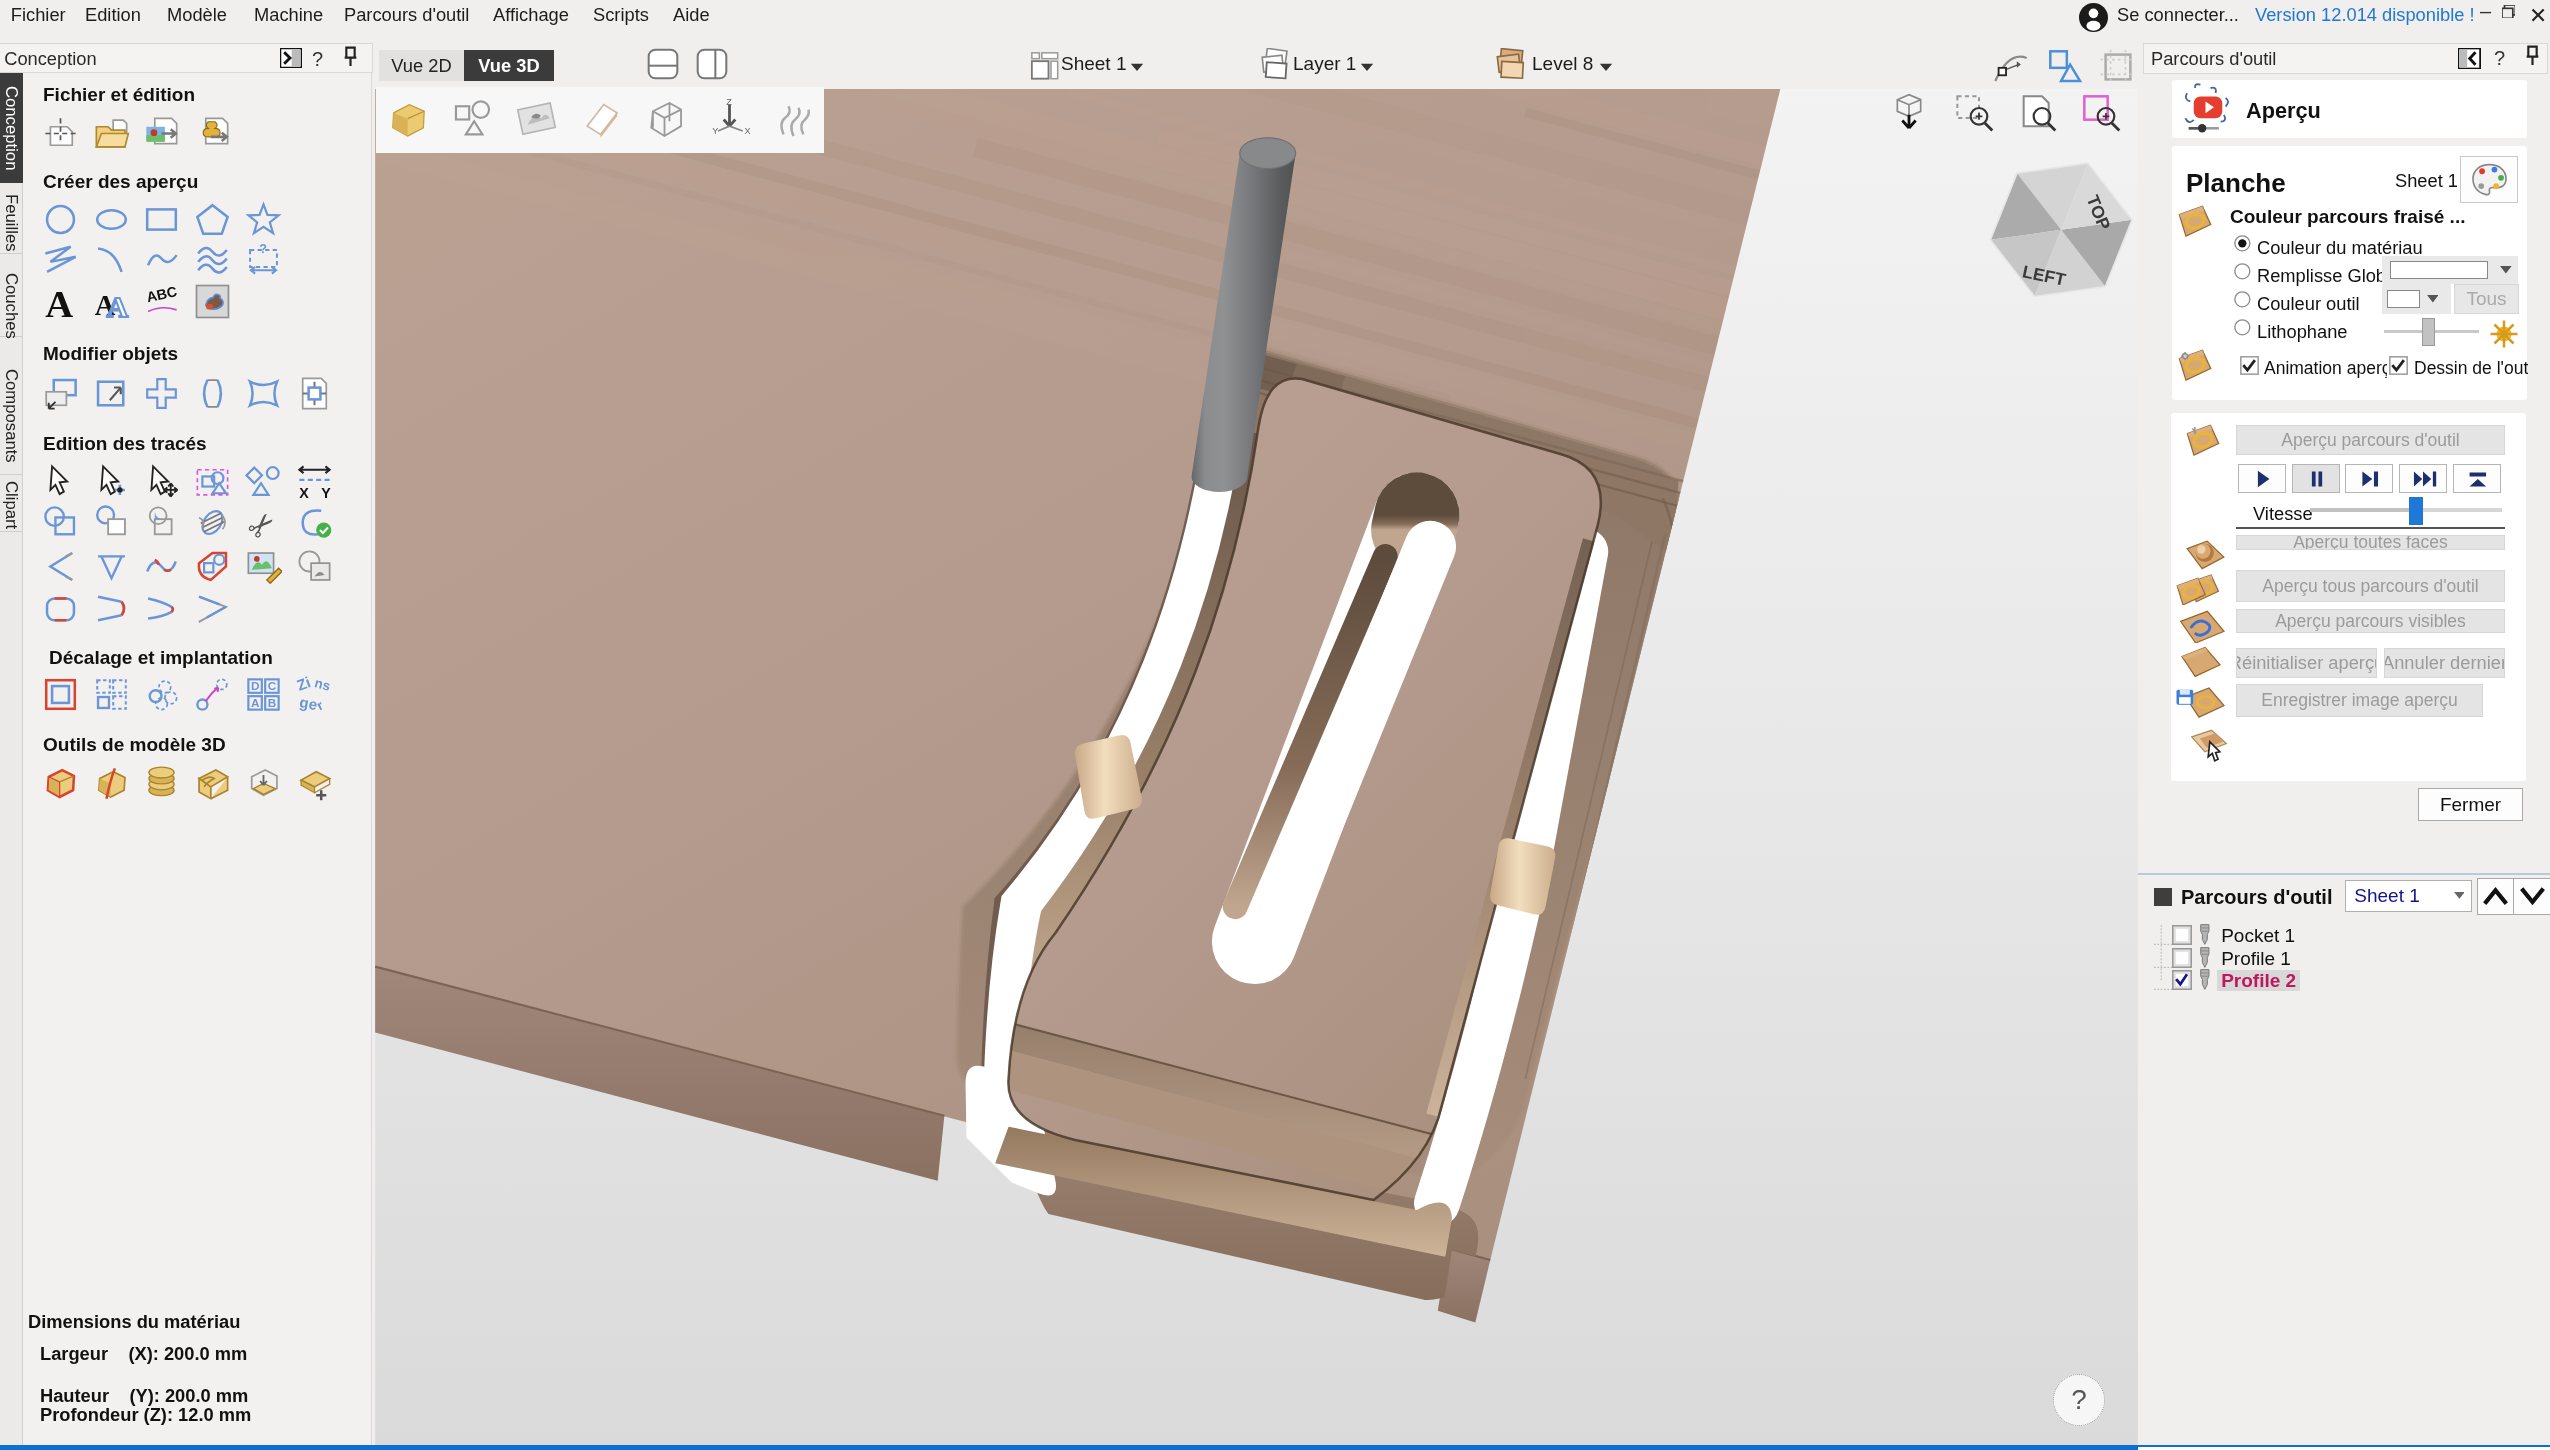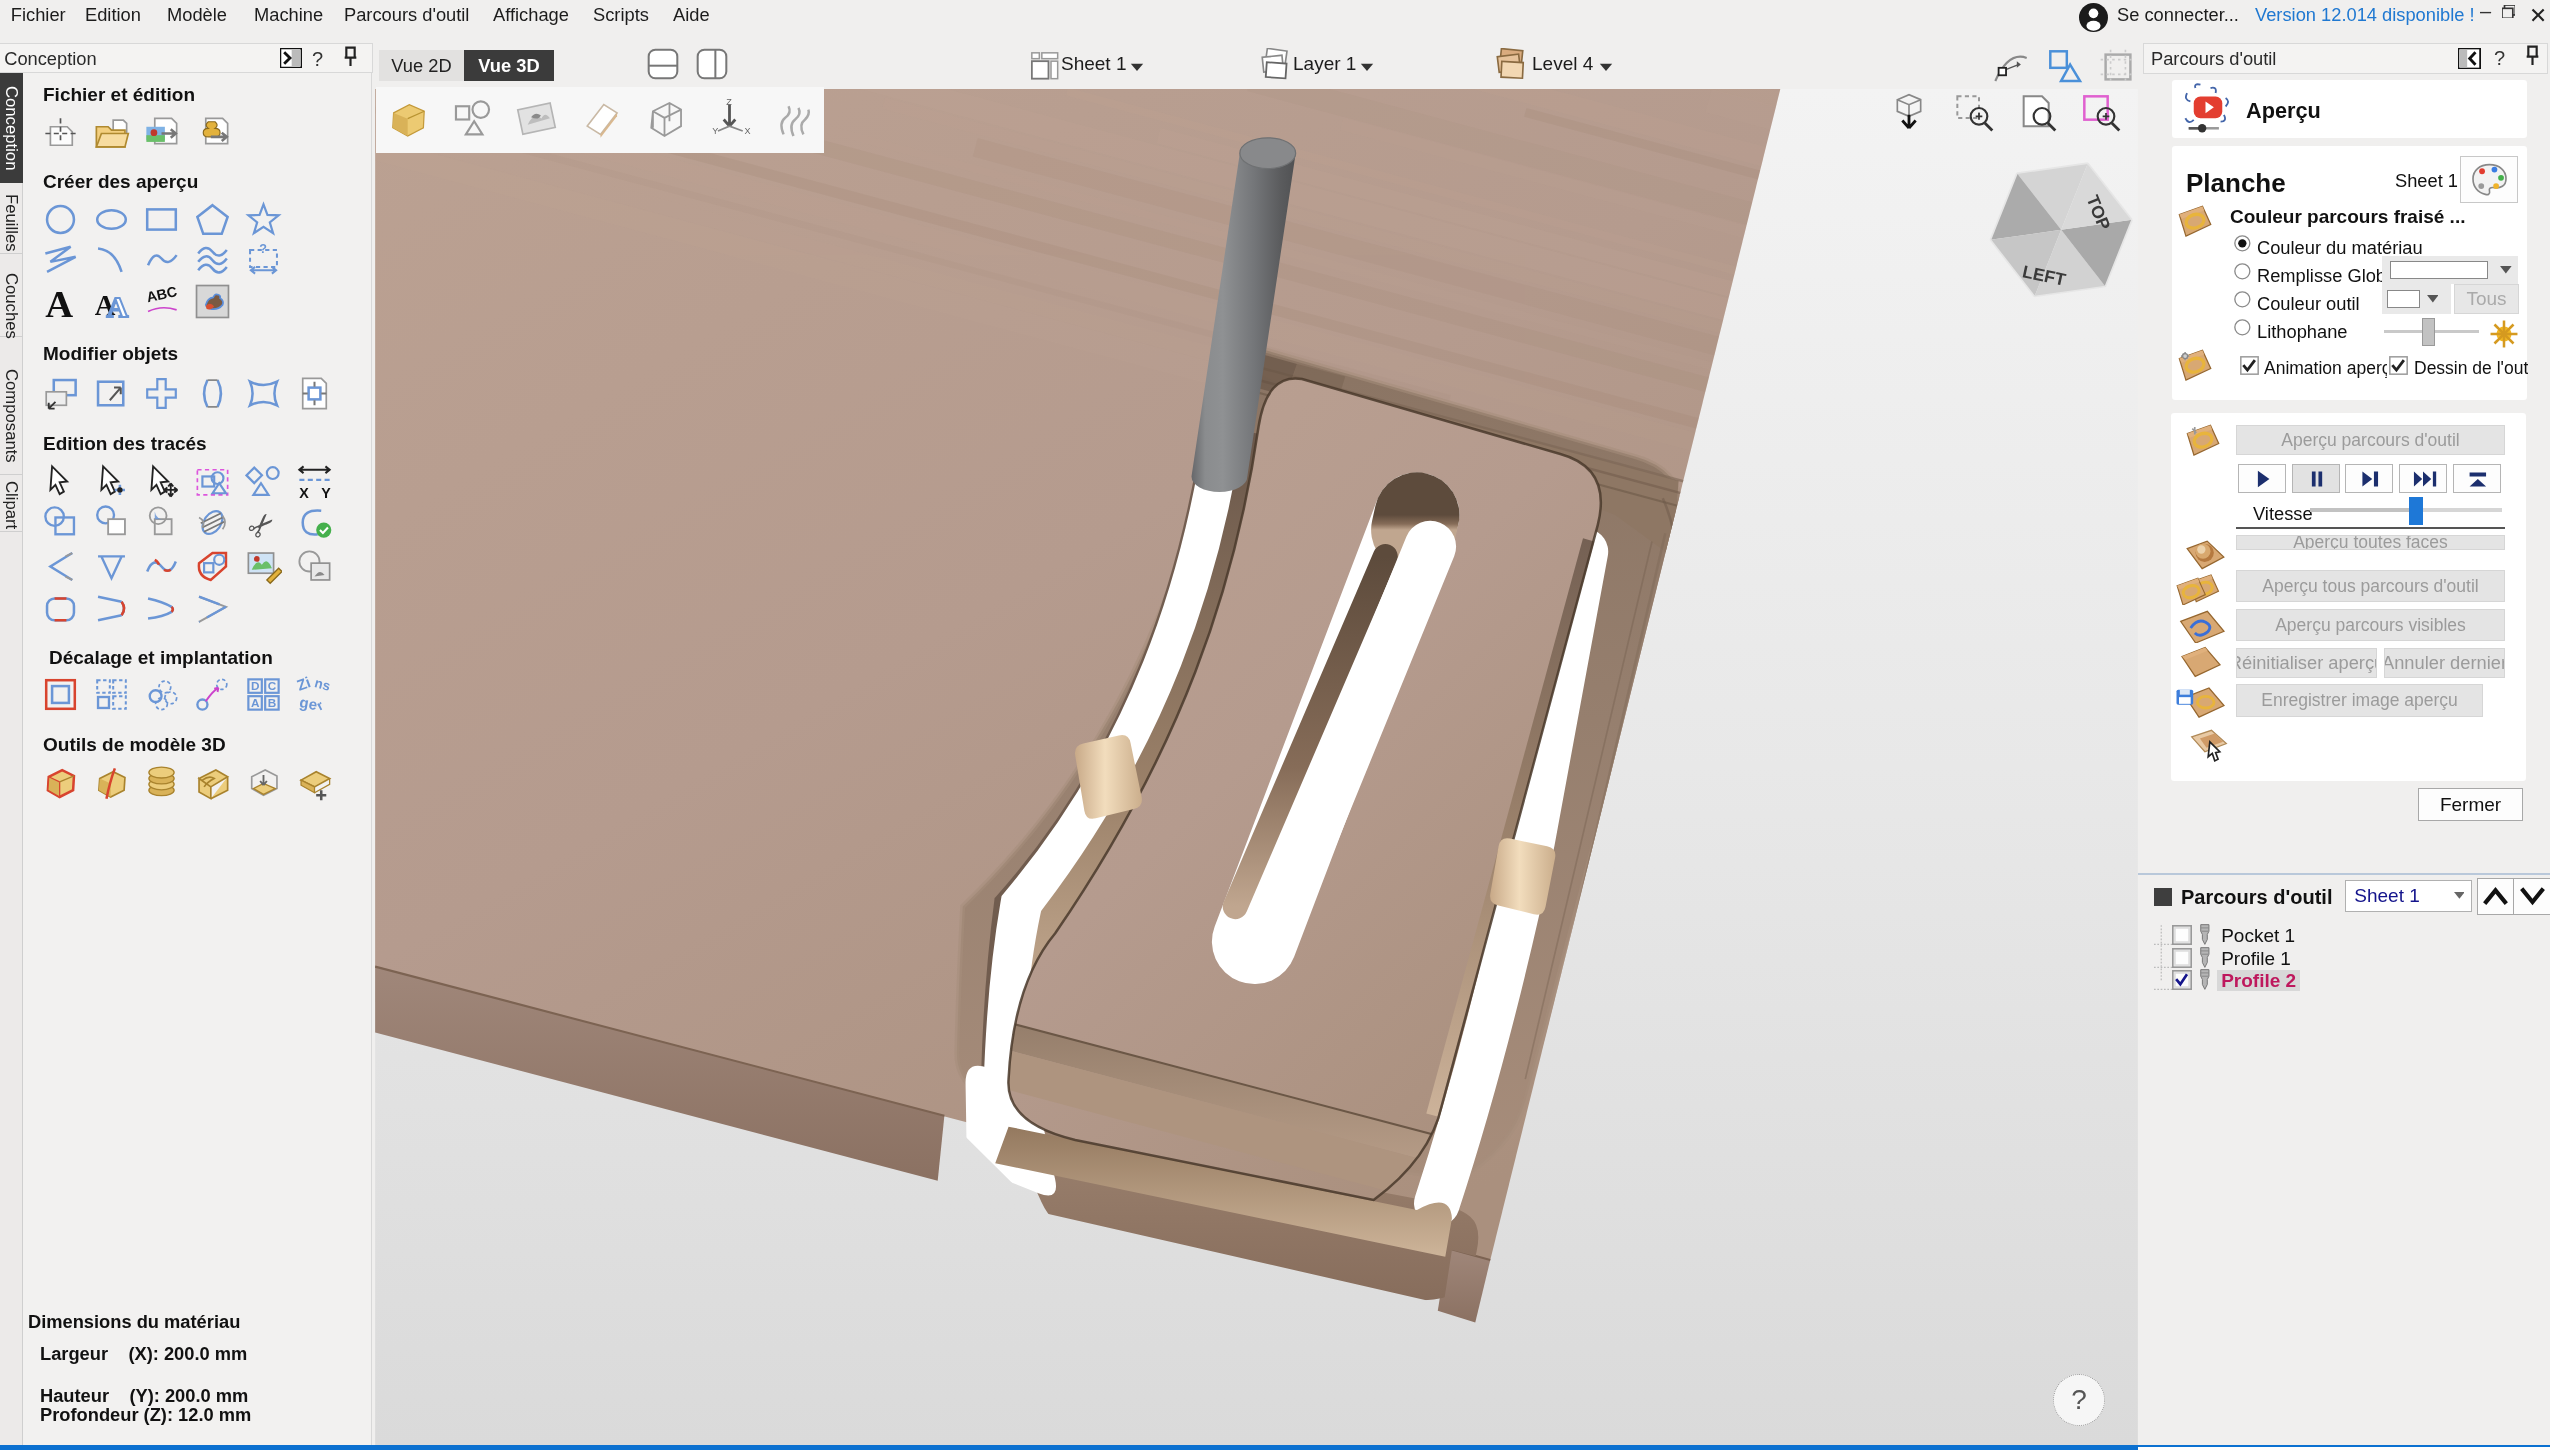--- a/index.html
+++ b/index.html
@@ -357,21 +357,21 @@
     </svg></div>
 <div class="abs " style="left:1293px;top:53px;font-size:19px;color:#1c1c1c">Layer 1</div>
 <div class="abs " style="left:1360px;top:60px;"><svg width="14" height="10" viewBox="0 0 17 12" style="">
       <path d="M1 2 L8.5 11 L16 2 Z" fill="#333"></path>
     </svg></div>
 <div class="abs " style="left:1494px;top:48px;"><svg width="33" height="33" viewBox="0 0 40 40" style="">
       <rect x="8" y="2" width="26" height="19" fill="#d9ab7e" stroke="#8a6a40" stroke-width="2" transform="rotate(6 21 11)"></rect>
       <rect x="5" y="9" width="26" height="19" fill="#e6c29a" stroke="#8a6a40" stroke-width="2" transform="rotate(-7 18 18)"></rect>
       <rect x="9" y="17" width="26" height="19" fill="#f2d7b2" stroke="#8a6a40" stroke-width="2" transform="rotate(3 22 26)"></rect>
     </svg></div>
-<div class="abs " style="left:1532px;top:53px;font-size:19px;color:#1c1c1c">Level 4</div>
+<div class="abs " style="left:1532px;top:53px;font-size:19px;color:#1c1c1c">Level 8</div>
 <div class="abs " style="left:1599px;top:60px;"><svg width="14" height="10" viewBox="0 0 17 12" style="">
       <path d="M1 2 L8.5 11 L16 2 Z" fill="#333"></path>
     </svg></div>
 <div class="abs " style="left:1992px;top:48px;"><svg width="38" height="38" viewBox="0 0 46 46" style="">
       <path d="M4 40 Q20 4 42 12" fill="none" stroke="#888" stroke-width="2.6"></path>
       <path d="M12 28 L32 20" stroke="#555" stroke-width="1.6"></path>
       <rect x="8" y="24" width="9" height="9" fill="#fff" stroke="#222" stroke-width="2.2"></rect>
       <path d="M30 16 l5 4 l-5 4 Z" fill="#555"></path>
     </svg></div>
 <div class="abs " style="left:2047px;top:48px;"><svg width="38" height="38" viewBox="0 0 46 46" style="">
@@ -772,21 +772,21 @@
       </g>
     </svg></div>
 <div class="abs " style="left:2236px;top:570px;">
     <div class="btn" style="width:269px;height:32px">Aperçu tous parcours d'outil</div>
   </div>
 <div class="abs " style="left:2174px;top:608px;"><svg width="55" height="35" viewBox="0 0 66 42" style="">
       <path d="M8 16 L40 4 L60 28 L26 42 Z" fill="#d8a873" stroke="#96672f" stroke-width="1.5"></path>
       <path d="M20 24 q8-12 18-7 q9 5 2 12 q-9 7-15 1" fill="none" stroke="#3a6fd8" stroke-width="3.4"></path>
     </svg></div>
 <div class="abs " style="left:2236px;top:609px;">
-    <div class="btn" style="width:269px;height:32px">Aperçu parcours visibles</div>
+    <div class="btn" style="width:269px;height:24px">Aperçu parcours visibles</div>
   </div>
 <div class="abs " style="left:2177px;top:643px;"><svg width="48" height="37" viewBox="0 0 58 44" style="">
       <path d="M6 16 L34 5 L52 26 L22 40 Z" fill="#d8a873" stroke="#96672f" stroke-width="1.5"></path>
       <path d="M6 16 L34 5 L37 9 L10 20 Z" fill="#e0b07c"></path>
     </svg></div>
 <div class="abs " style="left:2236px;top:648px;">
     <div class="btn" style="width:141px;height:30px;font-size:18.3px">Réinitialiser aperçu</div>
   </div>
 <div class="abs " style="left:2384px;top:648px;">
     <div class="btn" style="width:121px;height:30px;font-size:18.3px">Annuler dernier</div>

